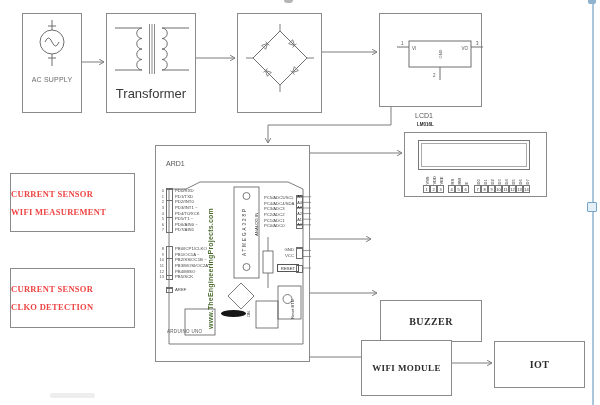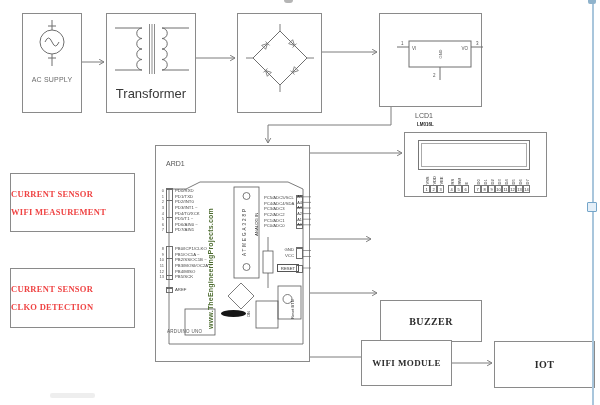--- a/index.html
+++ b/index.html
@@ -148,24 +148,24 @@
     <div class="ln">WIFI MEASUREMENT</div>
   </div>
   <div class="box serifbox" style="left:10px;top:268px;width:125px;height:60px;gap:8px;">
     <div class="ln">CURRENT SENSOR</div>
     <div class="ln">CLKO DETECTION</div>
   </div>
 
   <div class="box bigserif" style="left:380px;top:272px;width:102px;height:42px;margin-top:28px;">
     <span>BUZZER</span>
   </div>
-  <div class="box bigserif" style="left:361px;top:340px;width:91px;height:46px;font-size:9px;">
+  <div class="box bigserif" style="left:361px;top:340px;width:91px;height:56px;font-size:9px;">
     <span>WIFI MODULE</span>
   </div>
-  <div class="box bigserif" style="left:494px;top:341px;width:101px;height:47px;">
+  <div class="box bigserif" style="left:494px;top:341px;width:91px;height:47px;">
     <span>IOT</span>
   </div>
 
   <div id="ard1">
     <div class="tinyref" style="left:10px;top:14px;">ARD1</div>
 
     <svg class="abs" style="left:0;top:0;" width="155" height="217" viewBox="0 0 155 217">
       <g fill="none" stroke="#5a5a5a" stroke-width=".8">
         <path d="M13,43 L30,43 L44,36 L132,36 L147,43 V198 H13 Z"></path>
         <rect x="78" y="41" width="25" height="91"></rect>

